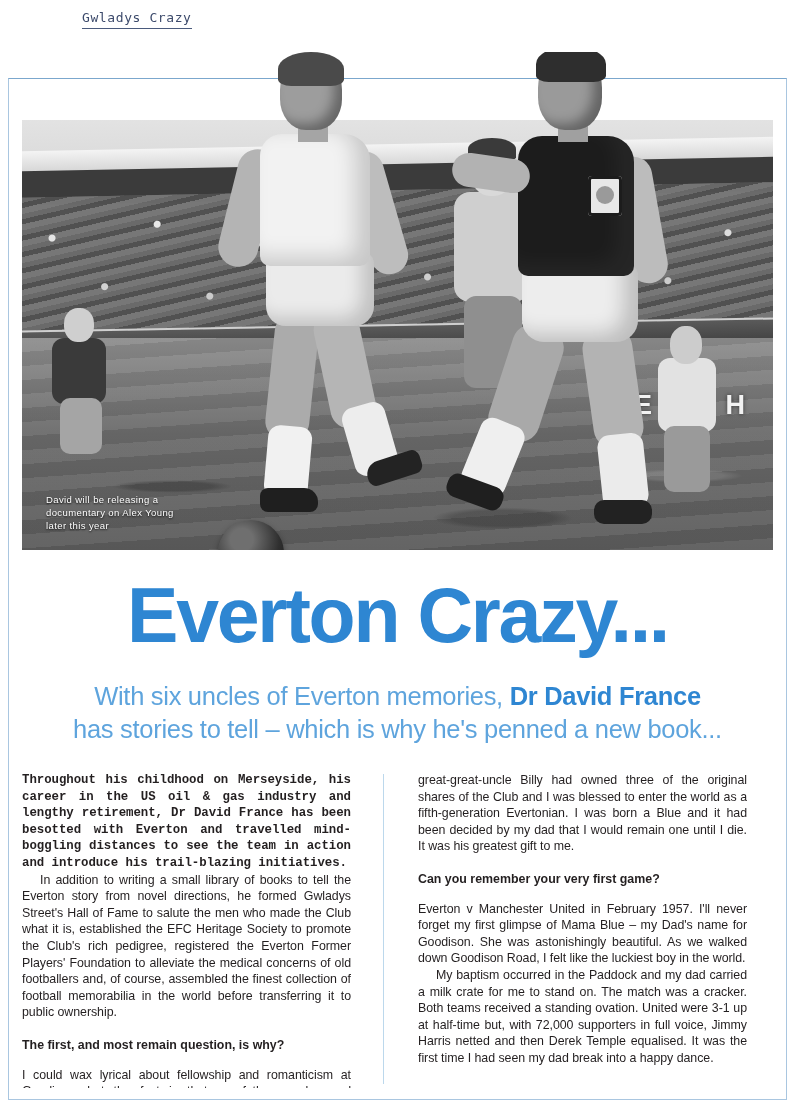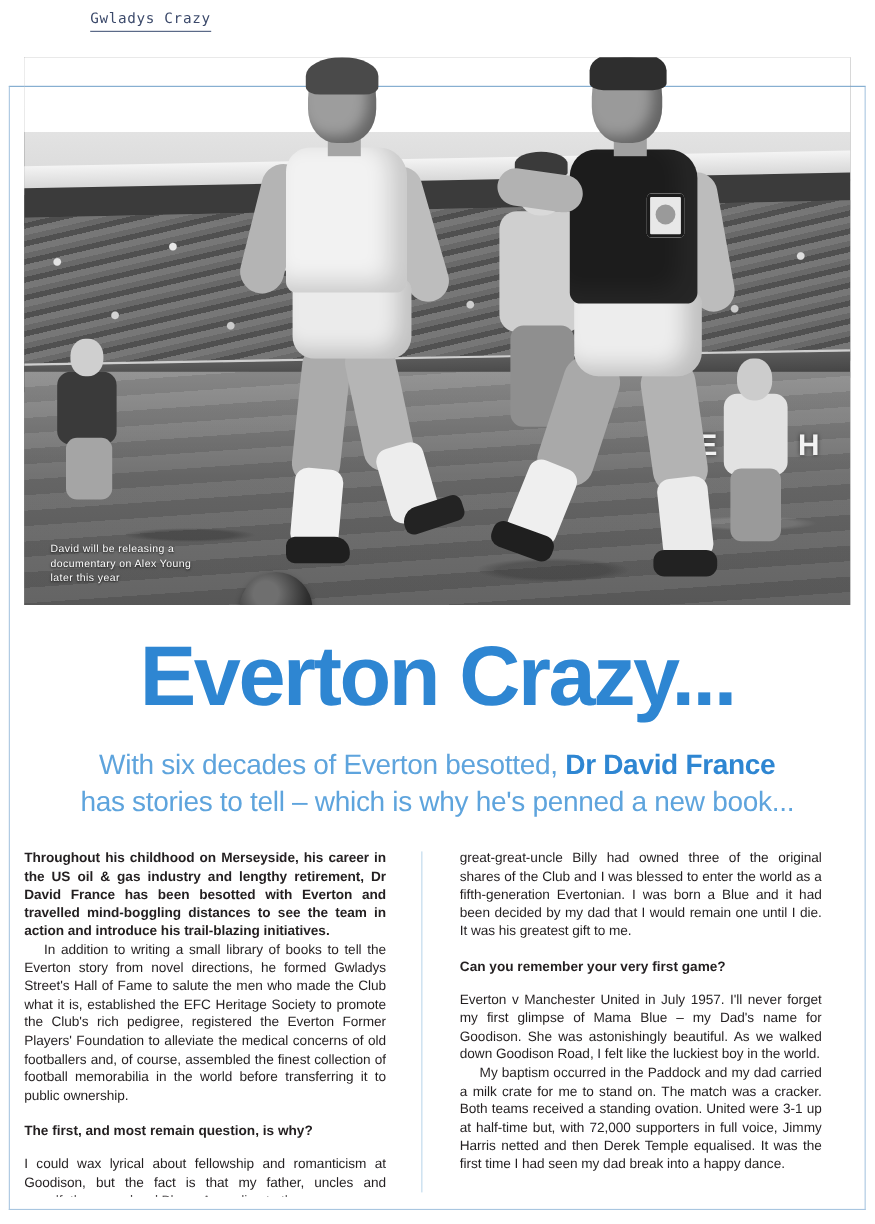--- a/index.html
+++ b/index.html
@@ -283,21 +283,21 @@
     font-family: "Liberation Sans", sans-serif;
     font-size: 12.4px;
     line-height: 16.6px;
     color: #231f20;
     text-align: justify;
     letter-spacing: -0.05px;
   }
   p.body.indent { text-indent: 18px; }
   p.lead {
     margin: 0;
-    font-family: Liberation Sans, sans-serif;
+    font-family: Liberation Mono, monospace;
     font-weight: 700;
     font-size: 12.4px;
     line-height: 16.6px;
     color: #231f20;
     text-align: justify;
     letter-spacing: -0.05px;
   }
   p.qhead {
     margin: 16px 0 13px 0;
     font-family: "Liberation Sans", sans-serif;
@@ -376,33 +376,33 @@
       <div>David will be releasing a</div>
       <div>documentary on Alex Young</div>
       <div>later this year</div>
     </div>
   </div>
 </div>
 
 <div class="headline">Everton Crazy...</div>
 
 <div class="standfirst">
-  <span>With six decades of Everton besotted, </span><b>Dr David France</b><br>
+  <span>With six uncles of Everton memories, </span><b>Dr David France</b><br>
   <span>has stories to tell – which is why he's penned a new book...</span>
 </div>
 
 <div class="columns">
   <div class="col-rule"></div>
 
   <div class="col col-left">
     <p class="lead">Throughout his childhood on Merseyside, his career in the US oil &amp; gas industry and lengthy retirement, Dr David France has been besotted with Everton and travelled mind-boggling distances to see the team in action and introduce his trail-blazing initiatives.</p>
     <p class="body indent">In addition to writing a small library of books to tell the Everton story from novel directions, he formed Gwladys Street's Hall of Fame to salute the men who made the Club what it is, established the EFC Heritage Society to promote the Club's rich pedigree, registered the Everton Former Players' Foundation to alleviate the medical concerns of old footballers and, of course, assembled the finest collection of football memorabilia in the world before transferring it to public ownership.</p>
     <p class="qhead">The first, and most remain question, is why?</p>
     <p class="body">I could wax lyrical about fellowship and romanticism at Goodison, but the fact is that my father, uncles and grandfather were loyal Blues. According to them, my</p>
   </div>
 
   <div class="col col-right">
     <p class="body">great-great-uncle Billy had owned three of the original shares of the Club and I was blessed to enter the world as a fifth-generation Evertonian. I was born a Blue and it had been decided by my dad that I would remain one until I die. It was his greatest gift to me.</p>
     <p class="qhead">Can you remember your very first game?</p>
-    <p class="body">Everton v Manchester United in July 1957. I'll never forget my first glimpse of Mama Blue – my Dad's name for Goodison. She was astonishingly beautiful. As we walked down Goodison Road, I felt like the luckiest boy in the world.</p>
+    <p class="body">Everton v Manchester United in February 1957. I'll never forget my first glimpse of Mama Blue – my Dad's name for Goodison. She was astonishingly beautiful. As we walked down Goodison Road, I felt like the luckiest boy in the world.</p>
     <p class="body indent">My baptism occurred in the Paddock and my dad carried a milk crate for me to stand on. The match was a cracker. Both teams received a standing ovation. United were 3-1 up at half-time but, with 72,000 supporters in full voice, Jimmy Harris netted and then Derek Temple equalised. It was the first time I had seen my dad break into a happy dance.</p>
   </div>
 </div>
 
 </body></html>

